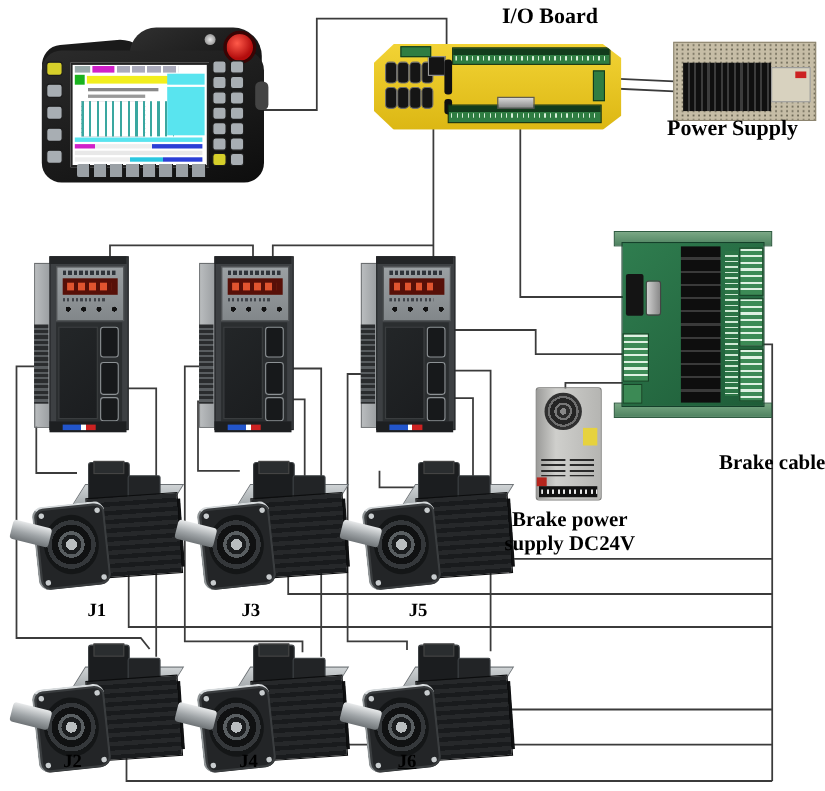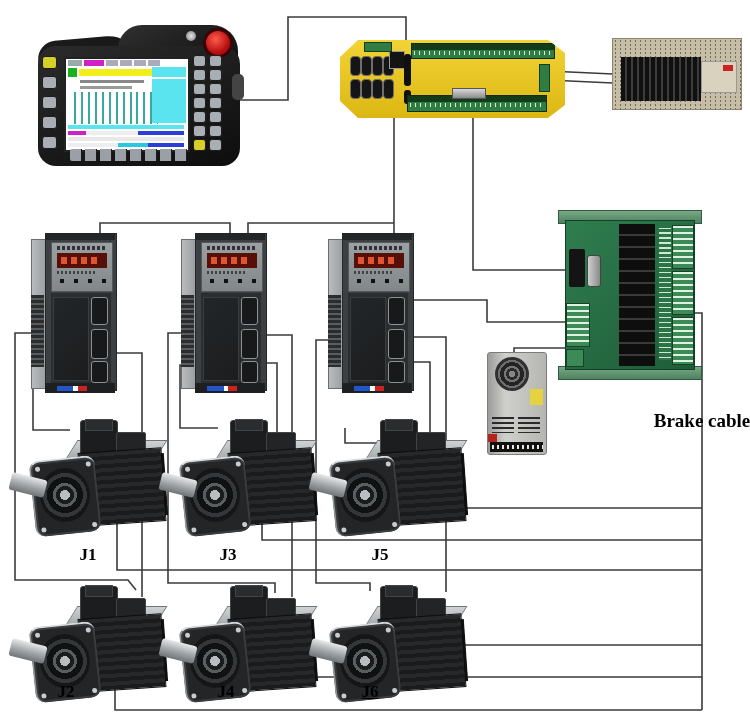--- a/index.html
+++ b/index.html
@@ -390,22 +390,25 @@
     <div class="mo-flange">
       <div class="mo-face"></div>
       <div class="mo-screw" style="left:4px;top:4px;"></div>
       <div class="mo-screw" style="right:4px;top:4px;"></div>
       <div class="mo-screw" style="left:4px;bottom:4px;"></div>
       <div class="mo-screw" style="right:4px;bottom:4px;"></div>
     </div>
     <div class="mo-shaft"></div>
   </div>
 
+  <div class="lbl" style="left:438px;top:4px;width:124px;font-size:20px;">I/O Board</div>
+  <div class="lbl" style="left:600px;top:106px;width:132px;font-size:20px;">Power Supply</div>
   <div class="lbl" style="left:448px;top:462px;width:140px;font-size:19px;">
-    <br>
+    <span>Brake power</span><br>
+    <span>supply DC24V</span>
   </div>
   <div class="lbl" style="left:650px;top:410px;width:104px;font-size:19px;">Brake cable</div>
   <div class="lbl" style="left:68px;top:545px;width:40px;font-size:17px;">J1</div>
   <div class="lbl" style="left:46px;top:682px;width:40px;font-size:17px;">J2</div>
   <div class="lbl" style="left:208px;top:545px;width:40px;font-size:17px;">J3</div>
   <div class="lbl" style="left:206px;top:682px;width:40px;font-size:17px;">J4</div>
   <div class="lbl" style="left:360px;top:545px;width:40px;font-size:17px;">J5</div>
   <div class="lbl" style="left:350px;top:682px;width:40px;font-size:17px;text-decoration:underline;">J6</div>
 
 </div>

